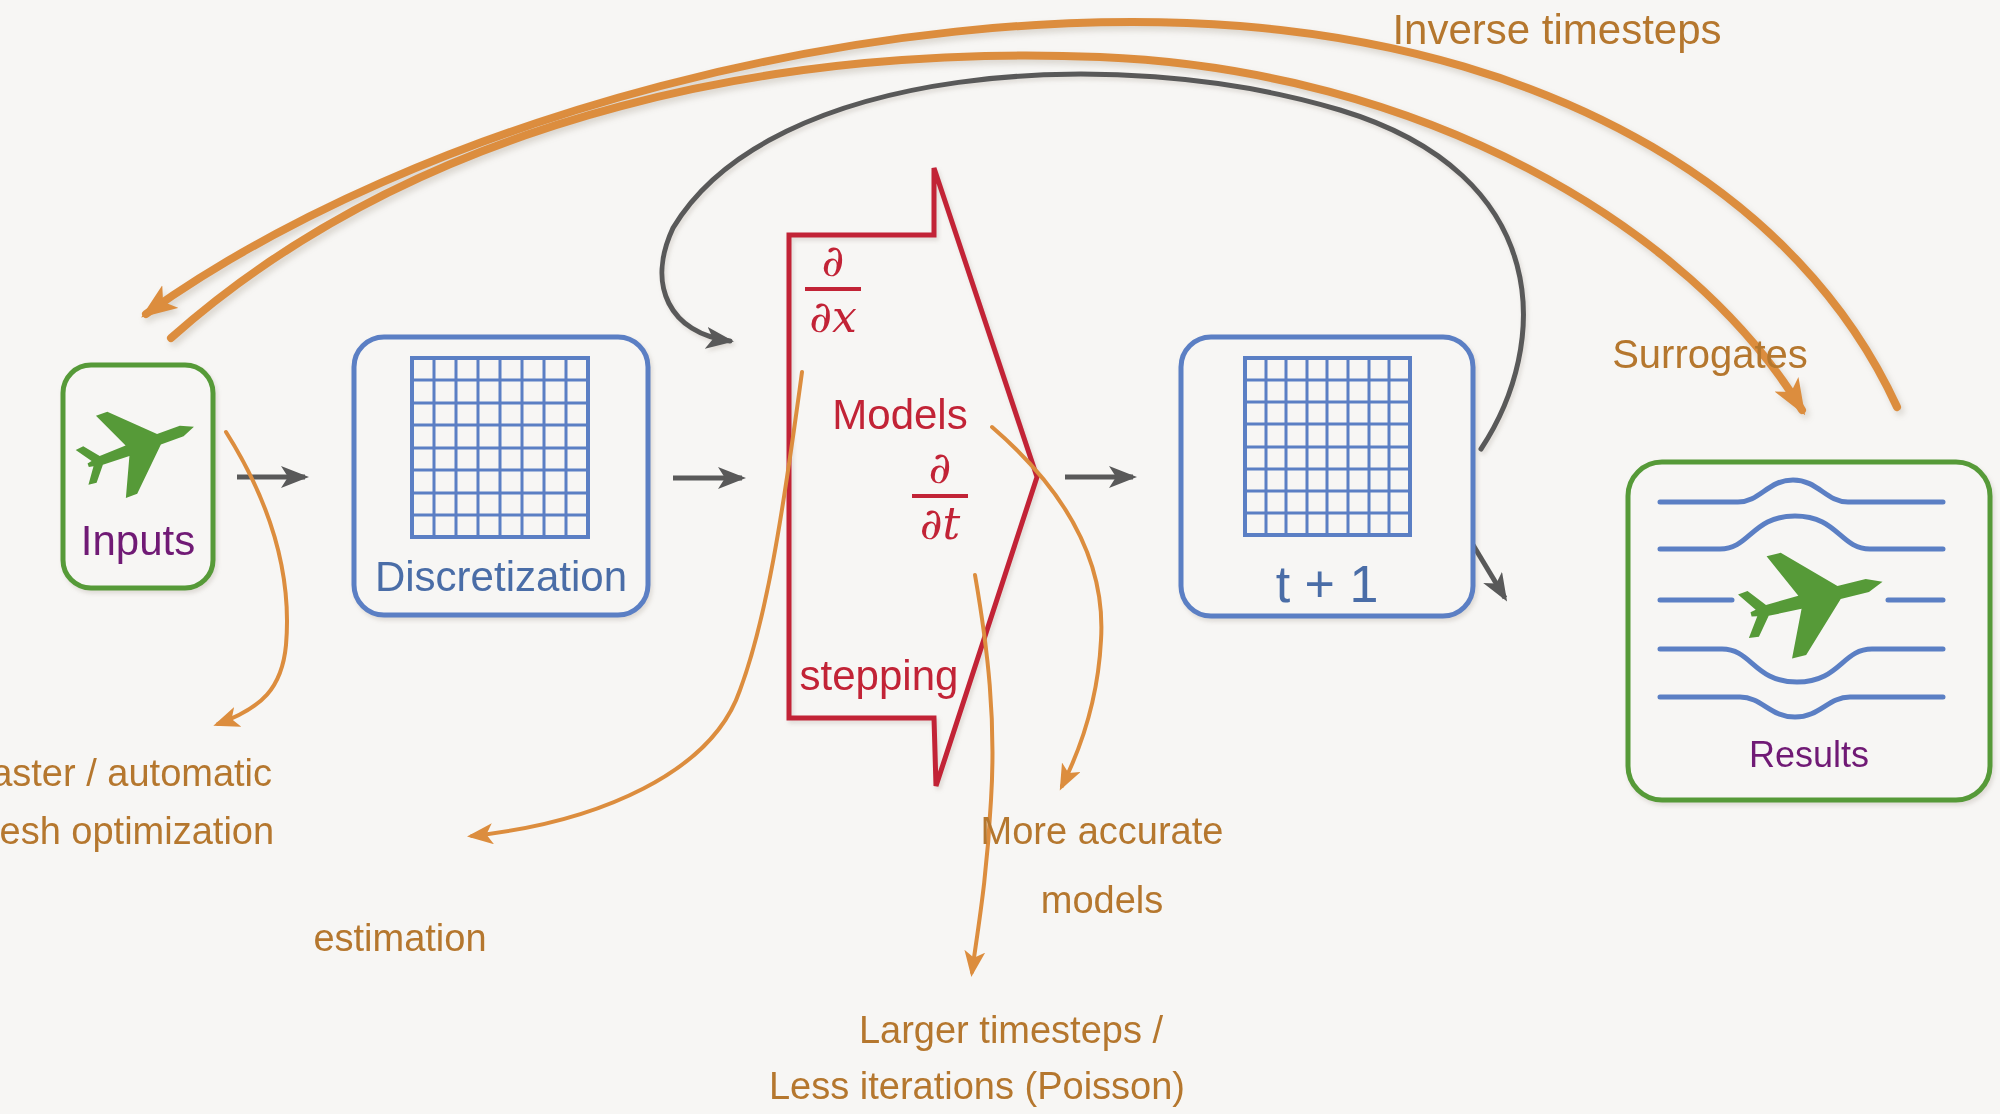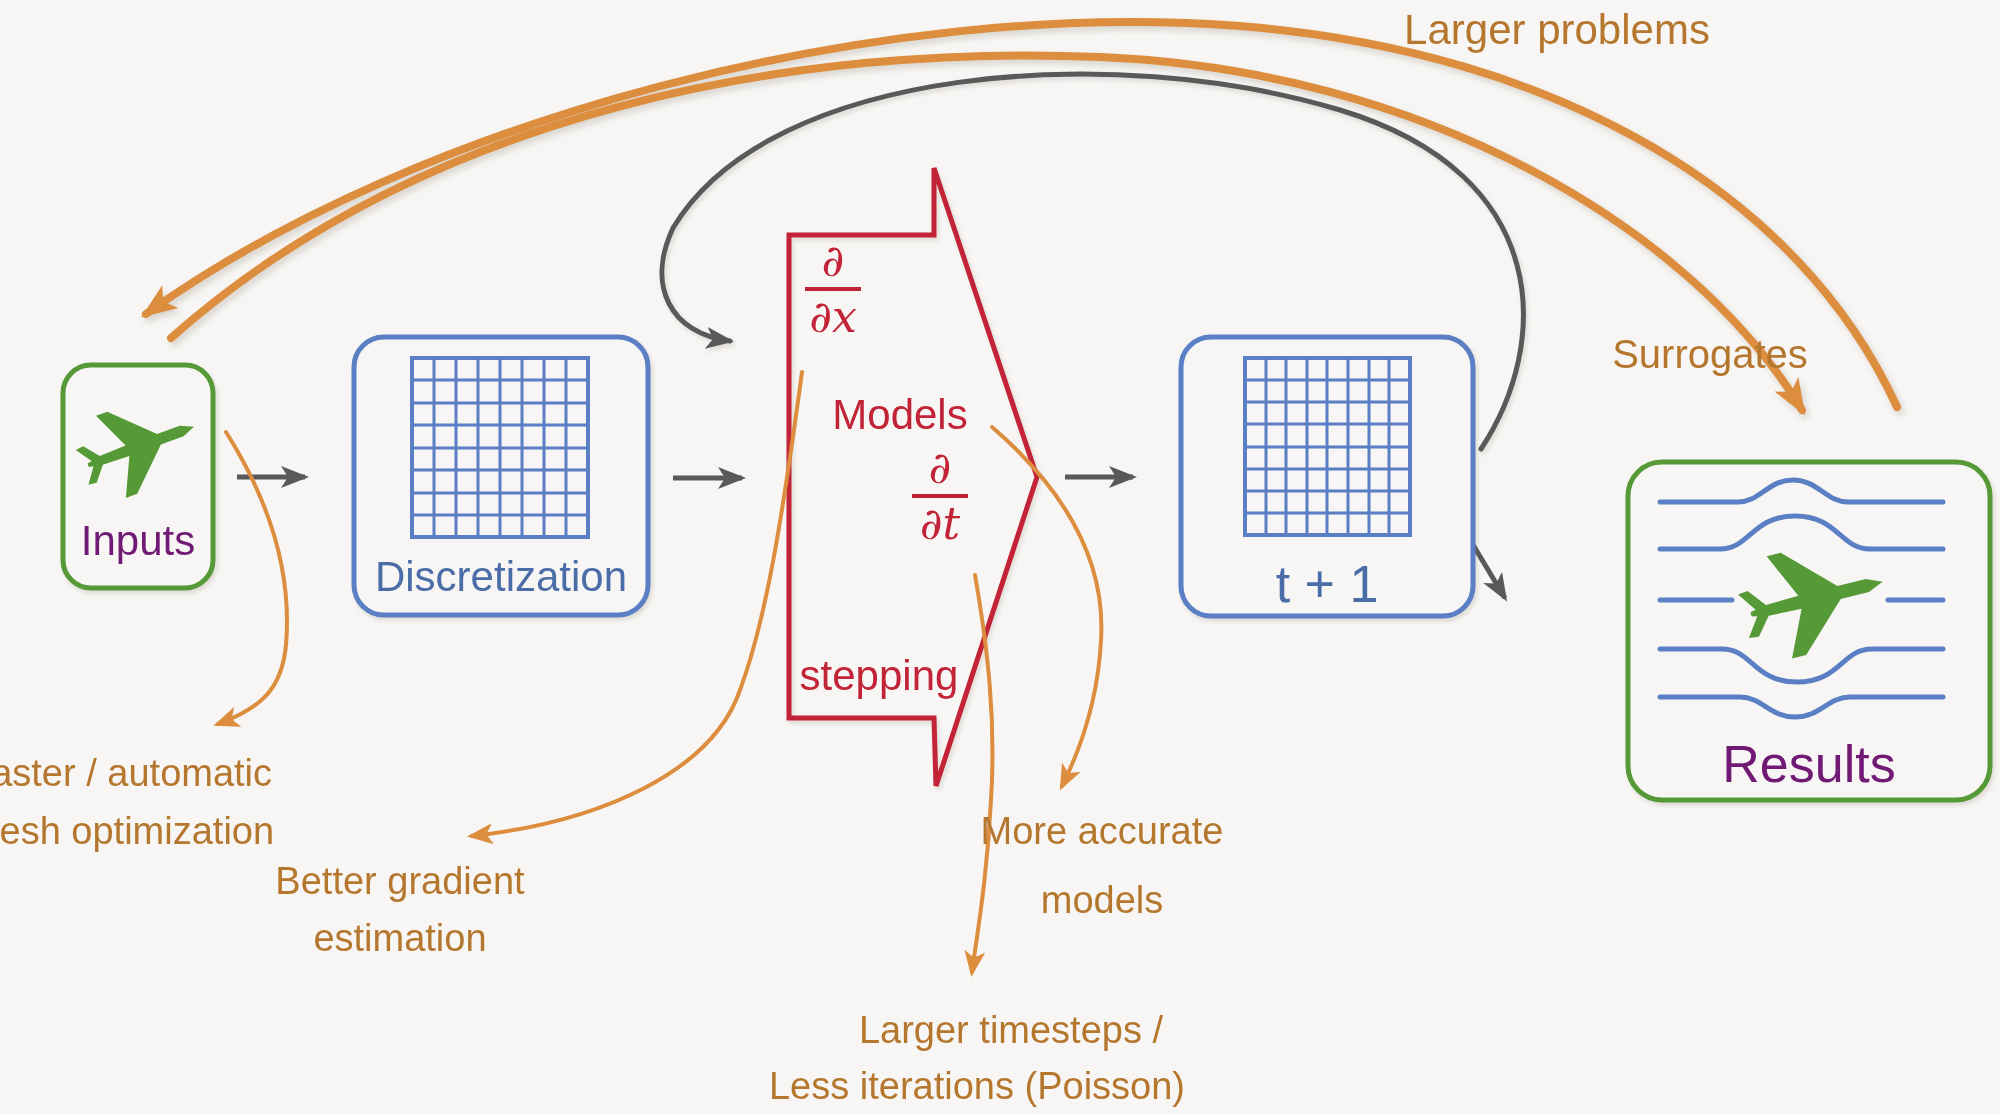--- a/index.html
+++ b/index.html
@@ -86,21 +86,21 @@
       <path d="M 1660,697 H 1740 C 1762,697 1770,717 1795,717 C 1820,717 1828,697 1850,697 H 1943"></path>
     </g>
     <use href="#plane" fill="#569A38" transform="translate(1813,599) rotate(-14) scale(1.12)"></use>
 
     <path d="M 226,432 C 272,505 292,575 286,645 C 282,688 262,708 218,724" fill="none" stroke="#DC8D3E" stroke-width="4" stroke-linecap="round" marker-end="url(#head-orange)"></path>
     <path d="M 802,372 C 782,520 766,620 740,690 C 712,772 600,822 472,836" fill="none" stroke="#DC8D3E" stroke-width="4" stroke-linecap="round" marker-end="url(#head-orange)"></path>
     <path d="M 992,427 C 1065,490 1106,560 1101,640 C 1098,700 1080,750 1062,786" fill="none" stroke="#DC8D3E" stroke-width="4" stroke-linecap="round" marker-end="url(#head-orange)"></path>
     <path d="M 975,575 C 988,650 996,720 991,800 C 987,878 978,928 972,972" fill="none" stroke="#DC8D3E" stroke-width="4" stroke-linecap="round" marker-end="url(#head-orange)"></path>
   </svg>
 
-  <div class="lbl orange big" style="left:1307px;top:6px;width:500px;">Larger problems</div>
+  <div class="lbl orange big" style="left:1307px;top:6px;width:500px;">Inverse timesteps</div>
 
   <div class="lbl orange mid" style="left:1460px;top:332px;width:500px;">Surrogates</div>
 
   <div class="lbl green" style="left:63px;top:517px;width:150px;">Inputs</div>
 
   <div class="lbl blue" style="left:354px;top:553px;width:294px;">Discretization</div>
 
   <div class="frac" style="left:783px;top:238px;width:100px;">
     <span class="num">∂</span>
     <span class="den">∂x</span>
@@ -110,26 +110,25 @@
 
   <div class="frac" style="left:890px;top:445px;width:100px;">
     <span class="num">∂</span>
     <span class="den">∂t</span>
   </div>
 
   <div class="lbl red" style="left:729px;top:652px;width:300px;">stepping</div>
 
   <div class="lbl blue" style="left:1181px;top:554px;width:292px;font-size:52px;">t + 1</div>
 
-  <div class="lbl green" style="left:1628px;top:734px;width:362px;font-size:52px;">Results</div>
+  <div class="lbl green" style="left:1628px;top:734px;width:362px;font-size:36px;">Results</div>
 
   <div class="lbl orange" style="left:-130px;top:752px;width:500px;">Faster / automatic</div>
   <div class="lbl orange" style="left:-129px;top:810px;width:500px;">Mesh optimization</div>
 
-  <div class="lbl orange" style="left:150px;top:860px;width:500px;">Better gradient</div>
   <div class="lbl orange" style="left:150px;top:917px;width:500px;">estimation</div>
 
   <div class="lbl orange" style="left:852px;top:802px;width:500px;margin-top:8px;">More accurate</div>
   <div class="lbl orange" style="left:852px;top:879px;width:500px;">models</div>
 
   <div class="lbl orange" style="left:761px;top:1009px;width:500px;">Larger timesteps /</div>
   <div class="lbl orange" style="left:727px;top:1065px;width:500px;text-align:center;">Less iterations (Poisson)</div>
 
 </div>
 

